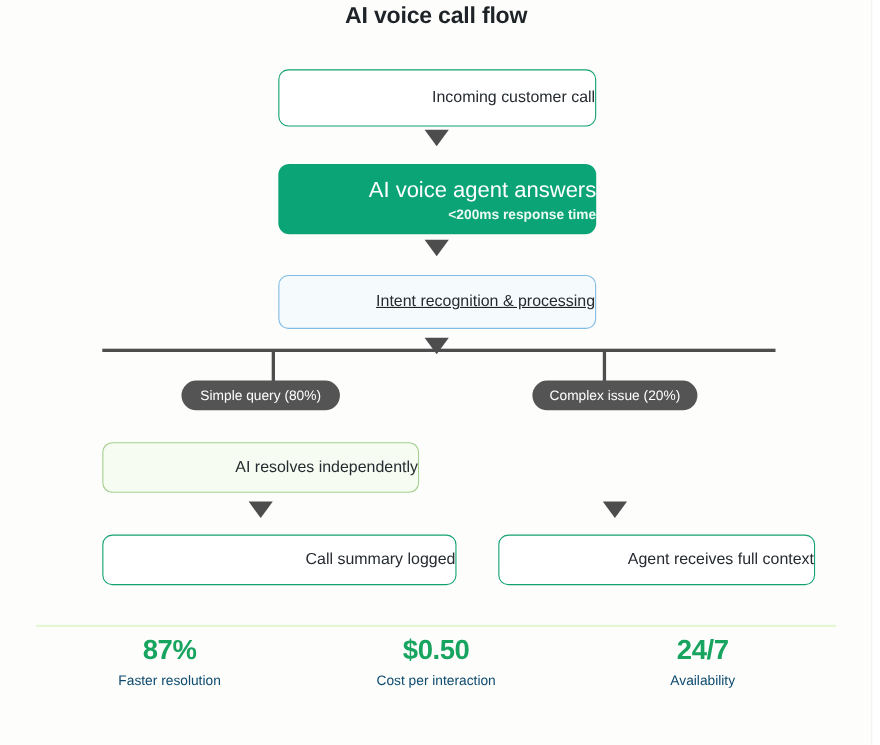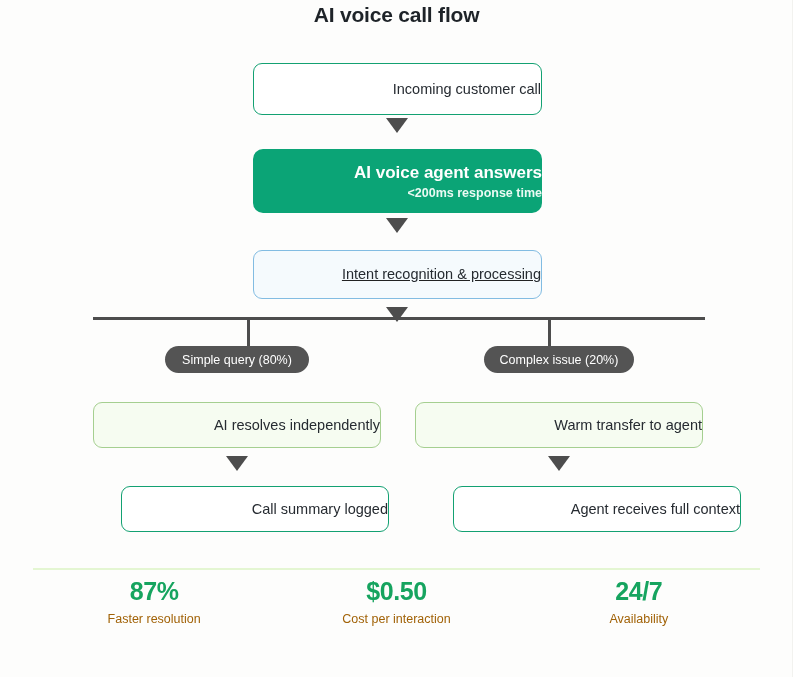--- a/index.html
+++ b/index.html
@@ -76,22 +76,22 @@
     left: 253px;
     top: 149px;
     width: 289px;
     height: 64px;
     border: none;
     background: #0ba476;
     border-radius: 10px;
   }
   #node-agent .node-label {
     color: #ffffff;
-    font-weight: bold;
-    font-size: 17px;
+    font-weight: normal;
+    font-size: 20px;
   }
   #node-agent .node-sub {
     color: #eafaf3;
     font-size: 12.5px;
     font-weight: bold;
     margin-top: 2px;
   }
 
   
   #node-intent {
@@ -112,21 +112,21 @@
   }
   #node-resolve { left: 93px;  top: 402px; width: 288px; }
   #node-warm    { left: 415px; top: 402px; width: 288px; }
 
   
   .node-teal {
     border: 1.6px solid #13a172;
     background: #ffffff;
     height: 46px;
   }
-  #node-summary { left: 93px;  top: 486px; width: 268px; margin-left: 28px; }
+  #node-summary { left: 93px;  top: 486px; width: 322px; }
   #node-context { left: 415px; top: 486px; width: 288px; margin-left: 38px; }
 
   
   .arrow-down {
     position: absolute;
     width: 0;
     height: 0;
     border-left: 11px solid transparent;
     border-right: 11px solid transparent;
     border-top: 15px solid #4d4d4d;
@@ -196,21 +196,21 @@
   }
   .stat-value {
     font-size: 25px;
     font-weight: bold;
     color: #16a45f;
     line-height: 1.25;
     letter-spacing: -0.4px;
   }
   .stat-label {
     font-size: 12.5px;
-    color: #a16207;
+    color: #0c4a6e;
     margin-top: 5px;
   }
 </style>
 </head>
 <body>
 
 <div class="page">
 
   <div class="edge-right"></div>
 
@@ -241,23 +241,20 @@
 
   <div class="pill" id="pill-simple">
     <span>Simple query (80%)</span>
   </div>
   <div class="pill" id="pill-complex">
     <span>Complex issue (20%)</span>
   </div>
 
   <div class="node node-pale" id="node-resolve">
     <div class="node-label">AI resolves independently</div>
-  </div>
-  <div class="node node-pale" id="node-warm">
-    <div class="node-label">Warm transfer to agent</div>
   </div>
 
   <div class="arrow-down" id="arrow-4"></div>
   <div class="arrow-down" id="arrow-5"></div>
 
   <div class="node node-teal" id="node-summary">
     <div class="node-label">Call summary logged</div>
   </div>
   <div class="node node-teal" id="node-context">
     <div class="node-label">Agent receives full context</div>

